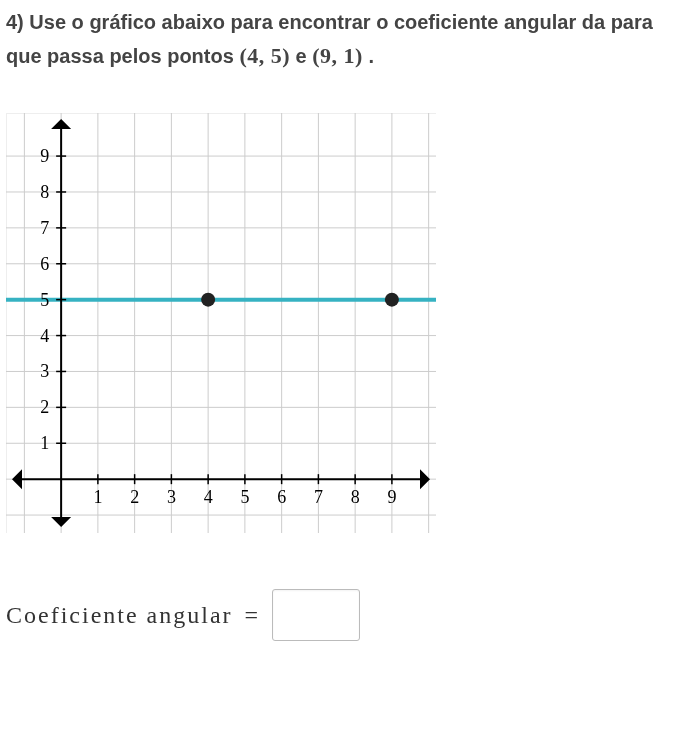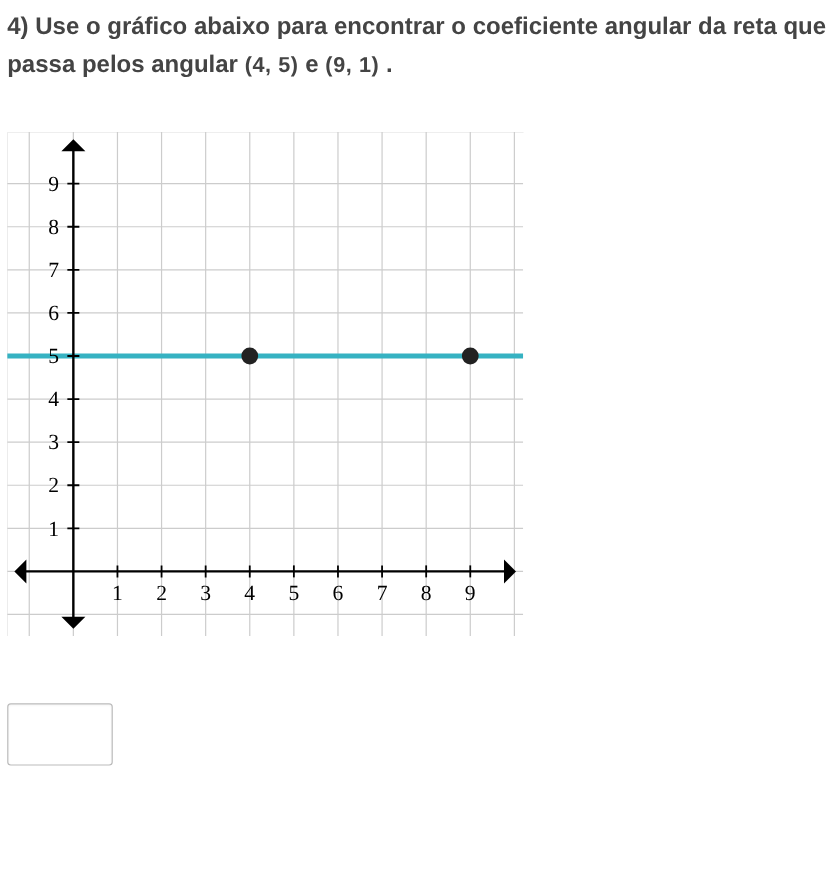--- a/index.html
+++ b/index.html
@@ -12,22 +12,22 @@
     width: 698px;
     box-sizing: border-box;
   }
   .question {
     font-weight: 600;
     color: #444;
     line-height: 1.6;
     margin: 2px 0 36px 0;
   }
   .math {
-    font-family: Liberation Sans, sans-serif;
-    font-size: 18px;
+    font-family: Liberation Serif, serif;
+    font-size: 22px;
     letter-spacing: 0.5px;
   }
   .graph-wrap {
     width: 430px;
     height: 420px;
     position: relative;
     margin: 40px 0 56px 0;
     background:
       linear-gradient(to right, #eee 0, #eee 1px, transparent 1px, transparent 100%) repeat,
       linear-gradient(to bottom, #eee 0, #eee 1px, transparent 1px, transparent 100%) repeat,
@@ -64,21 +64,21 @@
     font-size: 20px;
     text-align: center;
     box-shadow: inset 0 1px 2px rgba(0,0,0,0.05);
   }
 </style>
 </head>
 <body>
 
 <div class="question">
   <span>4)</span>
-  <span>Use o gráfico abaixo para encontrar o coeficiente angular da reta que passa pelos angular </span>
+  <span>Use o gráfico abaixo para encontrar o coeficiente angular da para que passa pelos pontos </span>
   <span class="math">(4, 5)</span>
   <span> e </span>
   <span class="math">(9, 1)</span>
   <span>.</span>
 </div>
 
 <div class="graph-wrap">
   <svg id="chart-svg" width="430" height="420" viewBox="0 0 430 420">
       <g class="grid">
         <line x1="18.376068376068375" x2="18.376068376068375" y1="0" y2="420"></line>
@@ -147,14 +147,18 @@
       <line class="tick" y1="78.97435897435895" y2="78.97435897435895" x1="50.12820512820514" x2="60.12820512820514"></line>
       <text class="tick-label" x="43.12820512820514" y="84.97435897435895" text-anchor="end">8</text>
       <line class="tick" y1="43.07692307692304" y2="43.07692307692304" x1="50.12820512820514" x2="60.12820512820514"></line>
       <text class="tick-label" x="43.12820512820514" y="49.07692307692304" text-anchor="end">9</text>
       <circle class="data-point" cx="202.13675213675216" cy="186.66666666666666" r="7"></circle>
       <circle class="data-point" cx="385.8974358974359" cy="186.66666666666666" r="7"></circle>
     </svg>
 </div>
 
 <div class="answer-row">
+  <span class="answer-label">
+    <span>Coeficiente angular</span>
+    <span style="letter-spacing:0;margin-left:4px;">=</span>
+  </span>
   <input class="answer-input" type="text" value="" style="">
 </div>
 
 </body></html>

